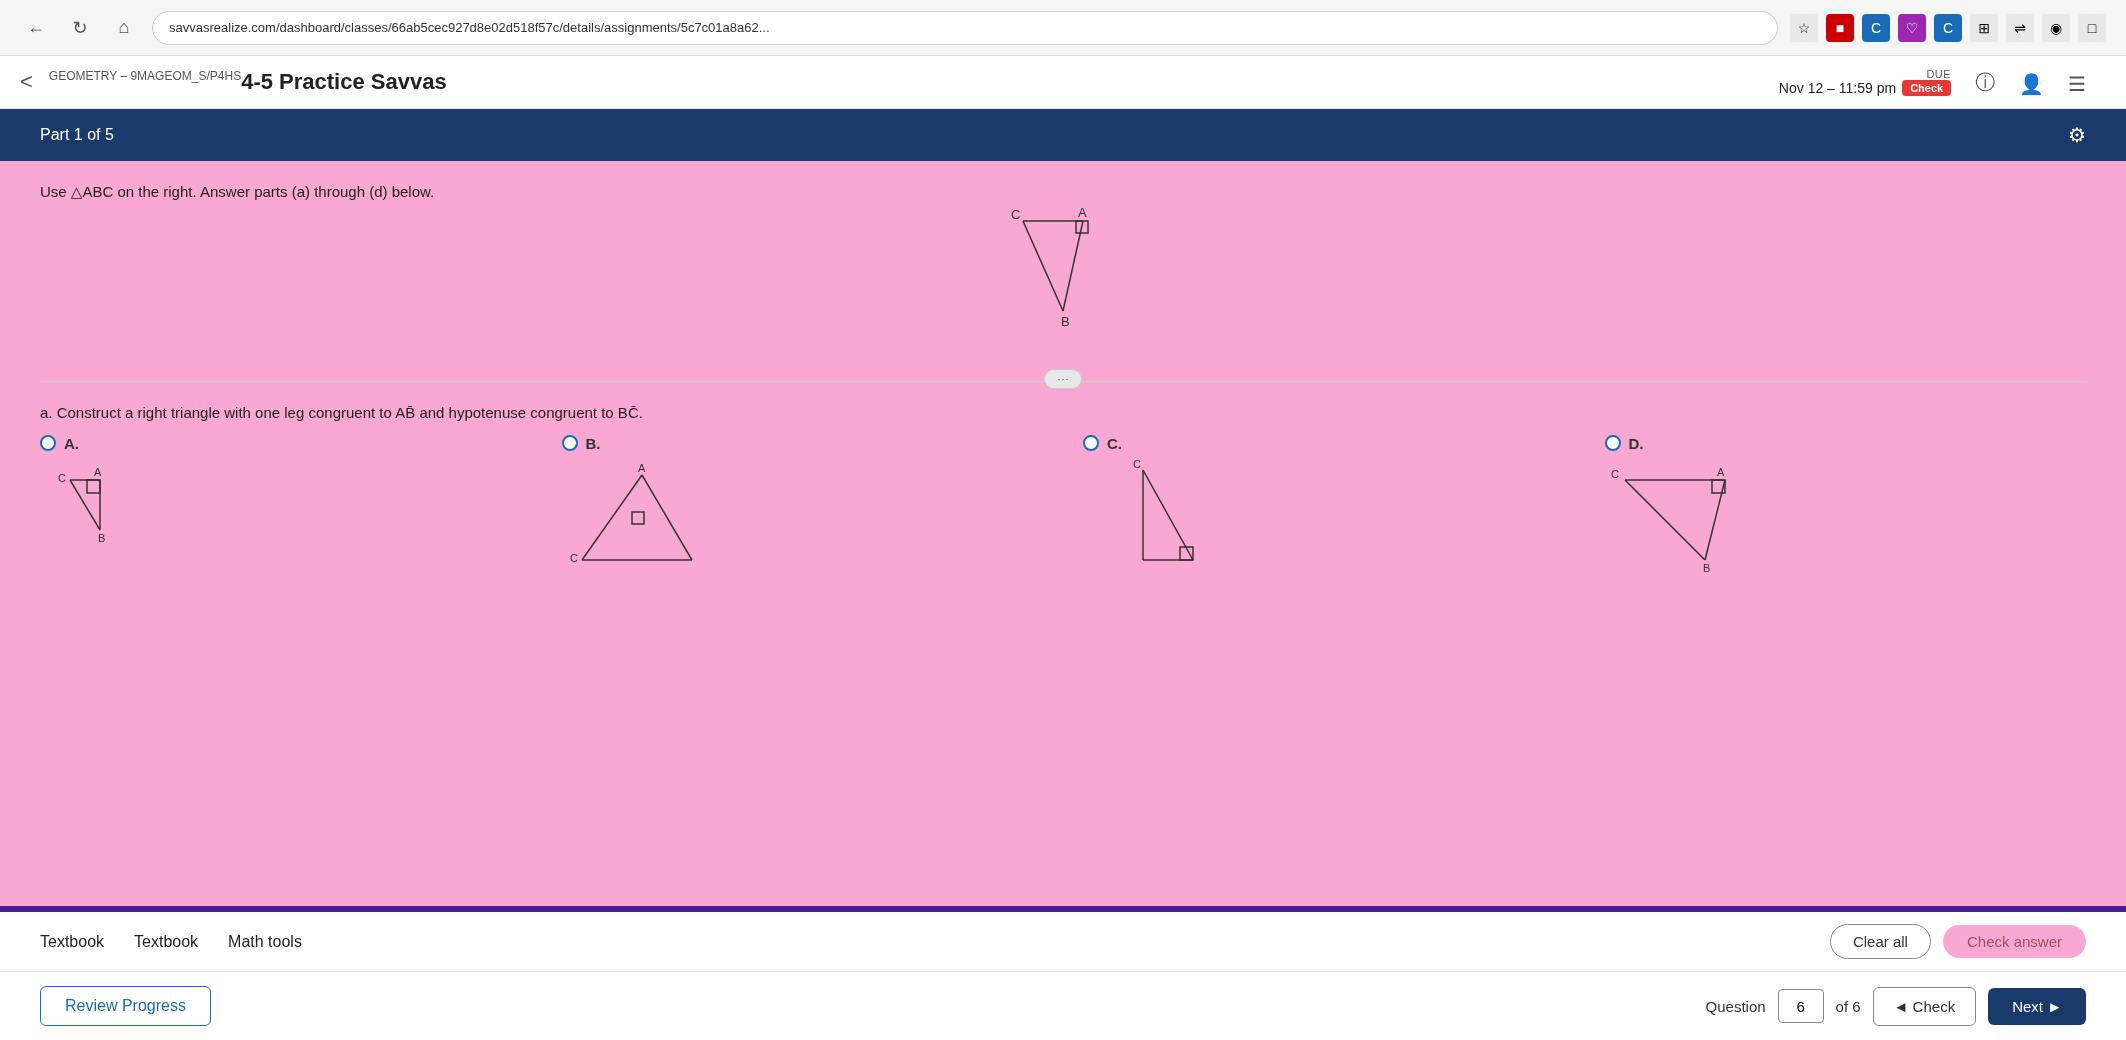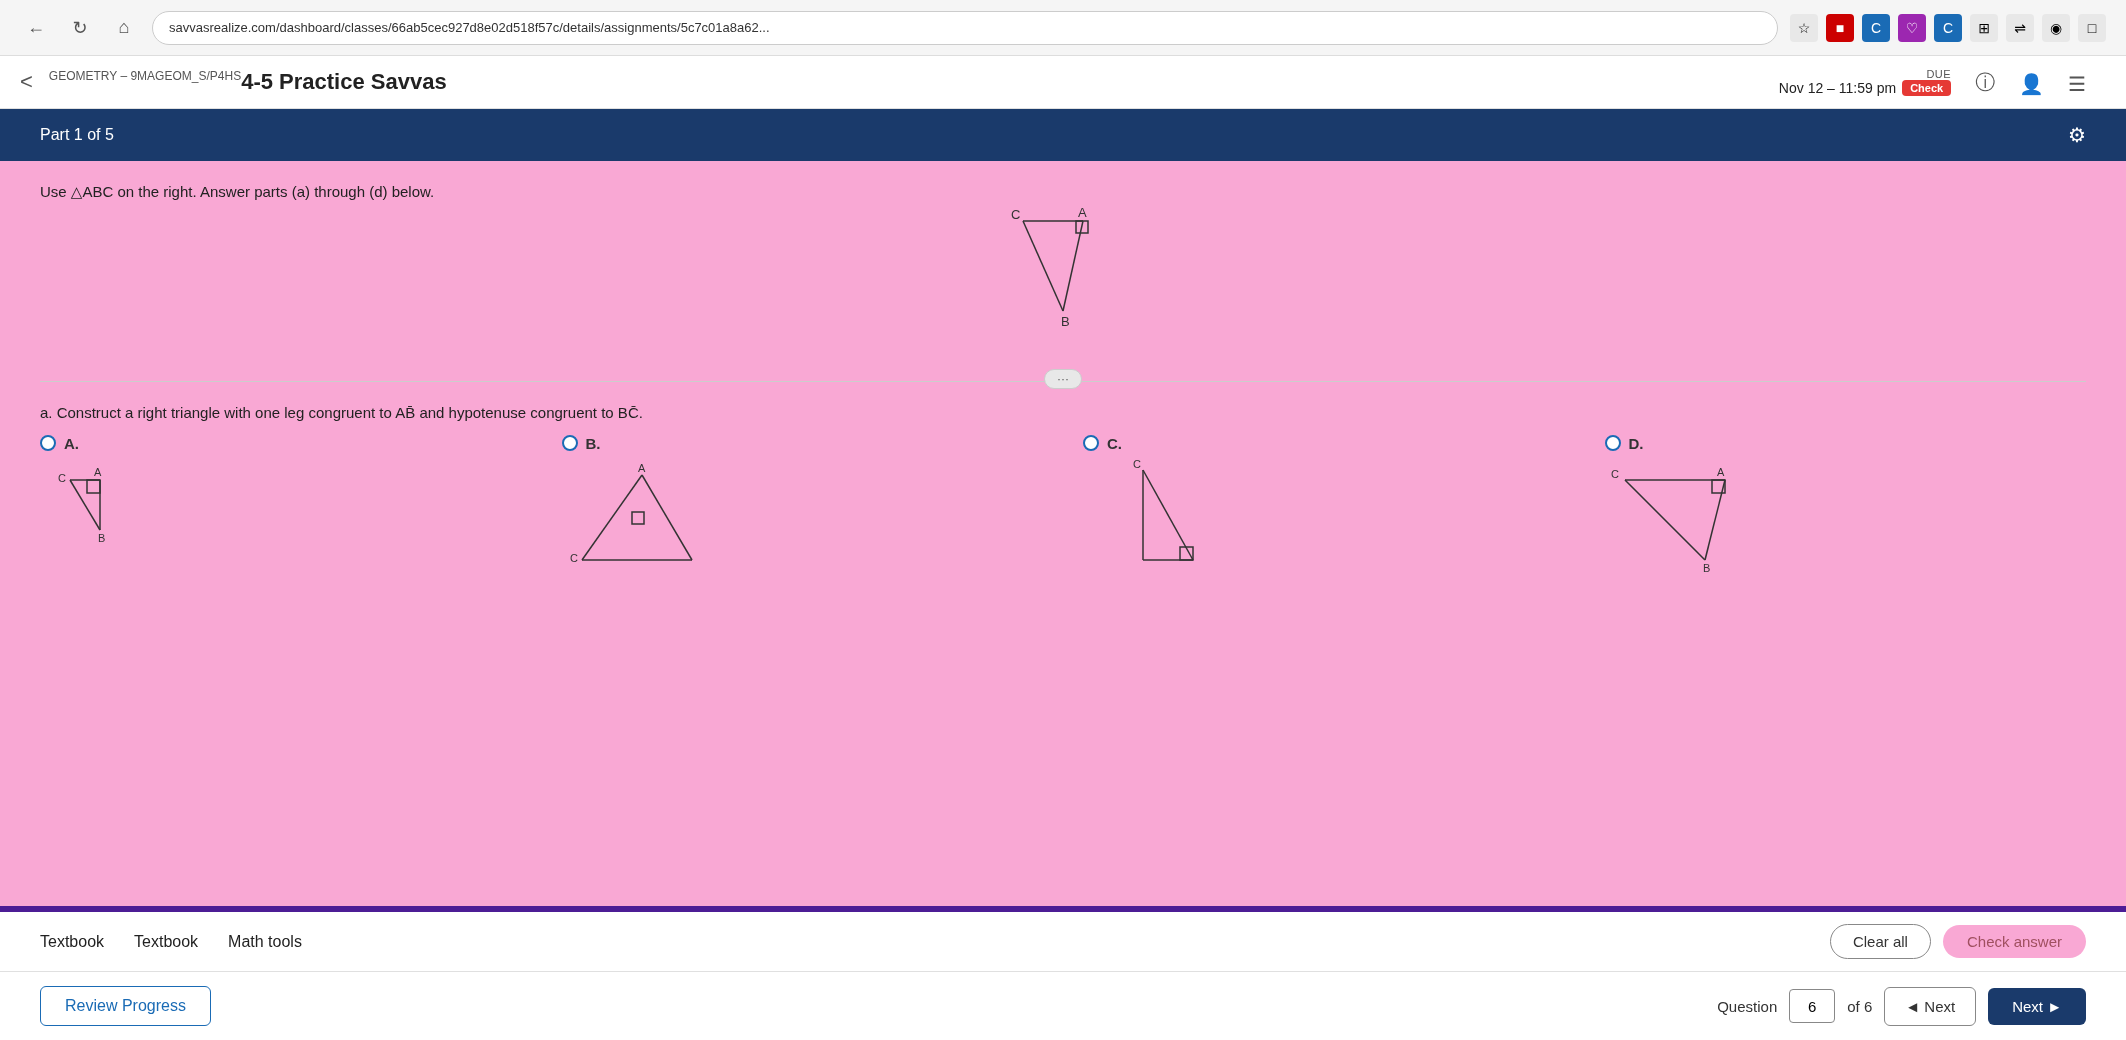--- a/index.html
+++ b/index.html
@@ -481,18 +481,18 @@
       <button class="check-answer-btn">Check answer</button>
     </div>
   </div>
 
   <div class="footer">
     <button class="review-progress-btn">Review Progress</button>
     <div class="pagination">
       <span class="question-label">Question</span>
       <input class="question-input" type="text" value="6" style="">
       <span class="of-label">of 6</span>
-      <button class="back-nav-btn">◄ Next</button>
+      <button class="back-nav-btn">◄ Check</button>
       <button class="next-nav-btn">Next ►</button>
     </div>
   </div>
 
 </div>
 
 </body></html>

